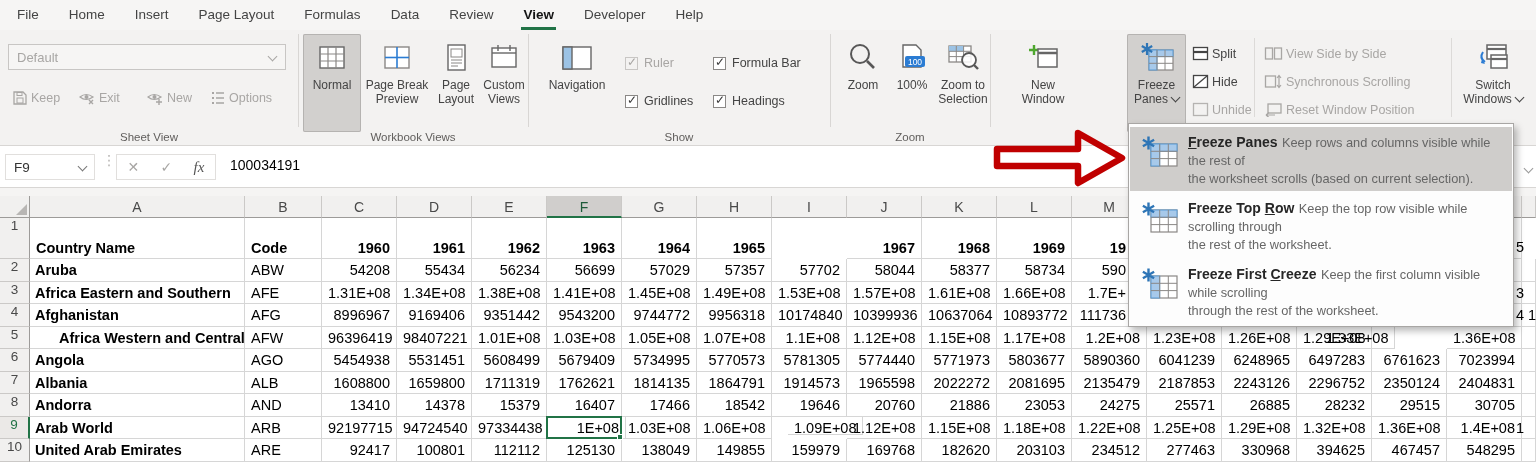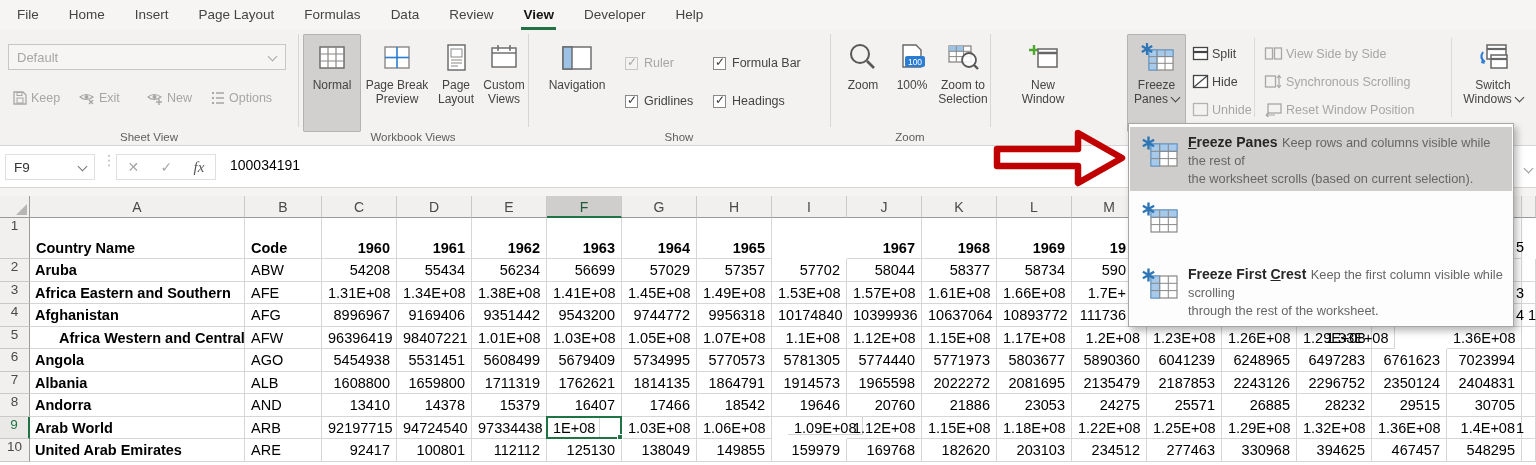--- a/index.html
+++ b/index.html
@@ -524,21 +524,21 @@
       <div class="gcell dcell num" style="left: 1297px; top: 206px; width: 75px; height: 22.5px;">28232</div>
       <div class="gcell dcell num" style="left: 1372px; top: 206px; width: 75px; height: 22.5px;">29515</div>
       <div class="gcell dcell num" style="left: 1447px; top: 206px; width: 75px; height: 22.5px;">30705</div>
       <div class="gcell dcell" style="left: 1522px; top: 206px; width: 14px; height: 22.5px;"></div>
       <div class="gcell rhcell selrow" style="left: 0px; top: 228.5px; width: 30px; height: 22.5px;">9</div>
       <div class="gcell dcell name" style="left: 30px; top: 228.5px; width: 215px; height: 22.5px;">Arab World</div>
       <div class="gcell dcell" style="left: 245px; top: 228.5px; width: 77px; height: 22.5px;">ARB</div>
       <div class="gcell dcell num" style="left: 322px; top: 228.5px; width: 75px; height: 22.5px;">92197715</div>
       <div class="gcell dcell num" style="left: 397px; top: 228.5px; width: 75px; height: 22.5px;">94724540</div>
       <div class="gcell dcell num" style="left: 472px; top: 228.5px; width: 75px; height: 22.5px;">97334438</div>
-      <div class="gcell dcell num" style="left: 547px; top: 228.5px; width: 53px; height: 22.5px;">1E+08</div>
+      <div class="gcell dcell num" style="left: 547px; top: 228.5px; width: 79px; height: 22.5px;">1E+08</div>
       <div class="gcell dcell num" style="left: 622px; top: 228.5px; width: 75px; height: 22.5px;">1.03E+08</div>
       <div class="gcell dcell num" style="left: 697px; top: 228.5px; width: 75px; height: 22.5px;">1.06E+08</div>
       <div class="gcell dcell num" style="left: 788px; top: 228.5px; width: 75px; height: 18px;">1.09E+08</div>
       <div class="gcell dcell num" style="left: 847px; top: 228.5px; width: 75px; height: 22.5px;">1.12E+08</div>
       <div class="gcell dcell num" style="left: 922px; top: 228.5px; width: 75px; height: 22.5px;">1.15E+08</div>
       <div class="gcell dcell num" style="left: 997px; top: 228.5px; width: 75px; height: 22.5px;">1.18E+08</div>
       <div class="gcell dcell num" style="left: 1072px; top: 228.5px; width: 75px; height: 22.5px;">1.22E+08</div>
       <div class="gcell dcell num" style="left: 1147px; top: 228.5px; width: 75px; height: 22.5px;">1.25E+08</div>
       <div class="gcell dcell num" style="left: 1222px; top: 228.5px; width: 75px; height: 22.5px;">1.29E+08</div>
       <div class="gcell dcell num" style="left: 1297px; top: 228.5px; width: 75px; height: 22.5px;">1.32E+08</div>
@@ -596,34 +596,38 @@
       <span class="mic">
         <svg width="40" height="36" viewBox="0 0 40 36">
             <rect x="11" y="9" width="26" height="22" fill="#fff" stroke="#8a8886" stroke-width="1.2"></rect>
             <rect x="11" y="9" width="26" height="7.3" fill="#a7c9ea" stroke="#5b9bd5"></rect>
             <path d="M19.7 9v22M28.3 9v22M11 16.3h26M11 23.6h26" stroke="#8a8886"></path>
             <g transform="translate(8.5,8)" stroke="#2e75b6" stroke-width="2.4">
               <path d="M0 -6.5V6.5M-5.6 -3.2L5.6 3.2M-5.6 3.2L5.6 -3.2"></path>
             </g>
           </svg>
       </span>
+      <span class="mtext">
+        <span class="mtitle"><span>Freeze Top </span><span class="key">R</span><span>ow</span></span>
+        <span class="mdesc"><span>Keep the top row visible while scrolling through</span><br><span>the rest of the worksheet.</span></span>
+      </span>
     </div>
     <div class="mitem">
       <span class="mic">
         <svg width="40" height="36" viewBox="0 0 40 36">
             <rect x="11" y="9" width="26" height="22" fill="#fff" stroke="#8a8886" stroke-width="1.2"></rect>
             <rect x="11" y="9" width="8.7" height="22" fill="#a7c9ea" stroke="#5b9bd5"></rect>
             <path d="M19.7 9v22M28.3 9v22M11 16.3h26M11 23.6h26" stroke="#8a8886"></path>
             <g transform="translate(8.5,8)" stroke="#2e75b6" stroke-width="2.4">
               <path d="M0 -6.5V6.5M-5.6 -3.2L5.6 3.2M-5.6 3.2L5.6 -3.2"></path>
             </g>
           </svg>
       </span>
       <span class="mtext">
-        <span class="mtitle"><span>Freeze First </span><span class="key">C</span><span>rest</span></span>
+        <span class="mtitle"><span>Freeze First </span><span class="key">C</span><span>reeze</span></span>
         <span class="mdesc"><span>Keep the first column visible while scrolling</span><br><span>through the rest of the worksheet.</span></span>
       </span>
     </div>
   </div>
 
   <svg class="arrow" width="1536" height="465">
     <polygon points="997,149 1078,149 1078,133 1122,158 1078,183 1078,166 997,166" fill="none" stroke="#c00000" stroke-width="6.5" stroke-linejoin="round"></polygon>
   </svg>
 
 </div>

